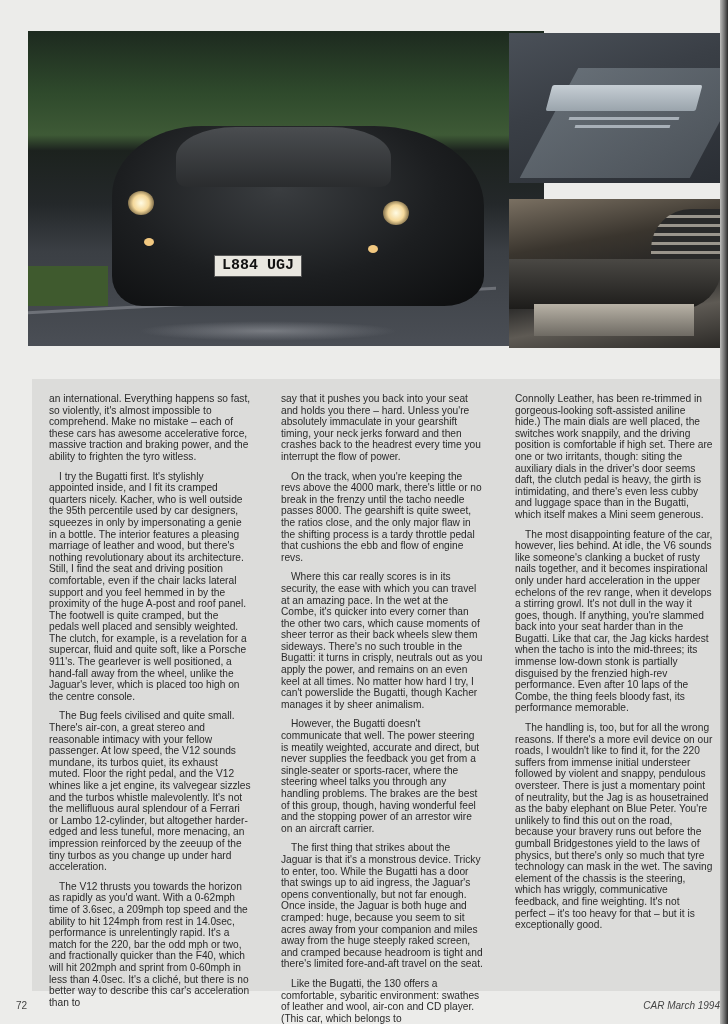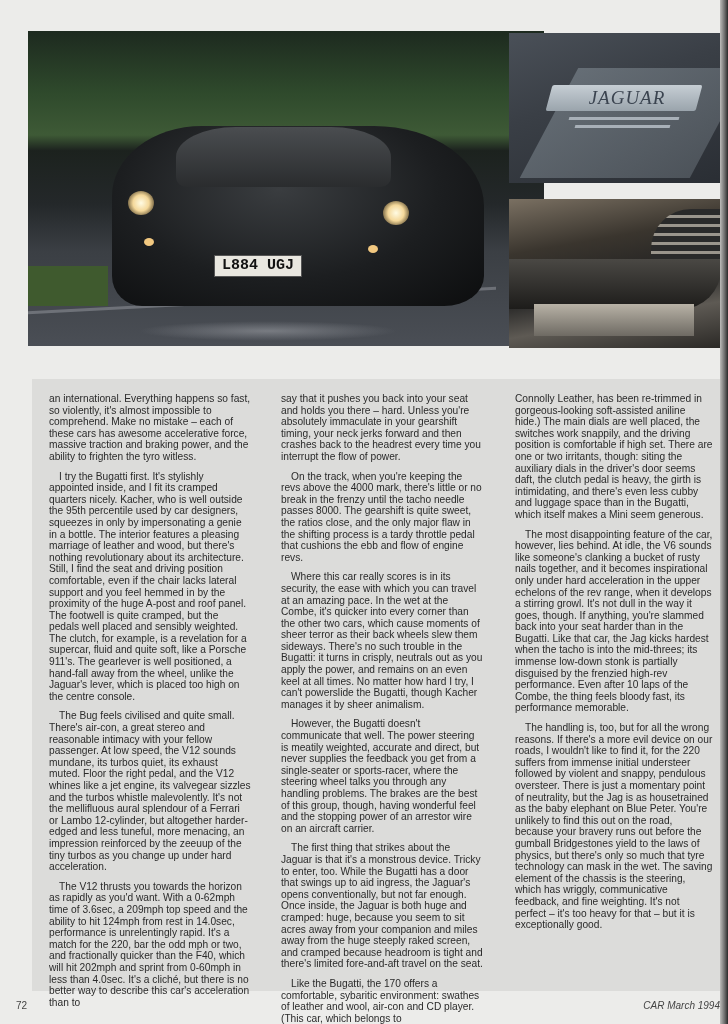--- a/index.html
+++ b/index.html
@@ -103,21 +103,20 @@
   <div class="fog fog-right"></div>
   <div class="plate">L884 UGJ</div>
   <div class="reflection"></div>
 </div>
 
 <div class="photo" id="photo-badge">
   <div class="panel"></div>
   <div class="badge"></div>
   <div class="stripe" style="top:84px;"></div>
   <div class="stripe" style="top:92px; width:95px; left:66px;"></div>
-  <div class="badge-text">JAGUAR</div>
 </div>
 
 <div class="photo" id="photo-detail">
   <div class="hood"></div>
   <div class="vents"></div>
   <div class="grille"></div>
 </div>
 
 <div class="text-panel">
   <div class="col" id="col1">
@@ -125,21 +124,21 @@
     <p class="indent">I try the Bugatti first. It's stylishly appointed inside, and I fit its cramped quarters nicely. Kacher, who is well outside the 95th percentile used by car designers, squeezes in only by impersonating a genie in a bottle. The interior features a pleasing marriage of leather and wood, but there's nothing revolutionary about its architecture. Still, I find the seat and driving position comfortable, even if the chair lacks lateral support and you feel hemmed in by the proximity of the huge A-post and roof panel. The footwell is quite cramped, but the pedals well placed and sensibly weighted. The clutch, for example, is a revelation for a supercar, fluid and quite soft, like a Porsche 911's. The gearlever is well positioned, a hand-fall away from the wheel, unlike the Jaguar's lever, which is placed too high on the centre console.</p>
     <p class="indent">The Bug feels civilised and quite small. There's air-con, a great stereo and reasonable intimacy with your fellow passenger. At low speed, the V12 sounds mundane, its turbos quiet, its exhaust muted. Floor the right pedal, and the V12 whines like a jet engine, its valvegear sizzles and the turbos whistle malevolently. It's not the mellifluous aural splendour of a Ferrari or Lambo 12-cylinder, but altogether harder-edged and less tuneful, more menacing, an impression reinforced by the zeeuup of the tiny turbos as you change up under hard acceleration.</p>
     <p class="indent">The V12 thrusts you towards the horizon as rapidly as you'd want. With a 0-62mph time of 3.6sec, a 209mph top speed and the ability to hit 124mph from rest in 14.0sec, performance is unrelentingly rapid. It's a match for the 220, bar the odd mph or two, and fractionally quicker than the F40, which will hit 202mph and sprint from 0-60mph in less than 4.0sec. It's a cliché, but there is no better way to describe this car's acceleration than to</p>
   </div>
   <div class="col" id="col2">
     <p>say that it pushes you back into your seat and holds you there – hard. Unless you're absolutely immaculate in your gearshift timing, your neck jerks forward and then crashes back to the headrest every time you interrupt the flow of power.</p>
     <p class="indent">On the track, when you're keeping the revs above the 4000 mark, there's little or no break in the frenzy until the tacho needle passes 8000. The gearshift is quite sweet, the ratios close, and the only major flaw in the shifting process is a tardy throttle pedal that cushions the ebb and flow of engine revs.</p>
     <p class="indent">Where this car really scores is in its security, the ease with which you can travel at an amazing pace. In the wet at the Combe, it's quicker into every corner than the other two cars, which cause moments of sheer terror as their back wheels slew them sideways. There's no such trouble in the Bugatti: it turns in crisply, neutrals out as you apply the power, and remains on an even keel at all times. No matter how hard I try, I can't powerslide the Bugatti, though Kacher manages it by sheer animalism.</p>
     <p class="indent">However, the Bugatti doesn't communicate that well. The power steering is meatily weighted, accurate and direct, but never supplies the feedback you get from a single-seater or sports-racer, where the steering wheel talks you through any handling problems. The brakes are the best of this group, though, having wonderful feel and the stopping power of an arrestor wire on an aircraft carrier.</p>
     <p class="indent">The first thing that strikes about the Jaguar is that it's a monstrous device. Tricky to enter, too. While the Bugatti has a door that swings up to aid ingress, the Jaguar's opens conventionally, but not far enough. Once inside, the Jaguar is both huge and cramped: huge, because you seem to sit acres away from your companion and miles away from the huge steeply raked screen, and cramped because headroom is tight and there's limited fore-and-aft travel on the seat.</p>
-    <p class="indent">Like the Bugatti, the 170 offers a comfortable, sybaritic environment: swathes of leather and wool, air-con and CD player. (This car, which belongs to</p>
+    <p class="indent">Like the Bugatti, the 130 offers a comfortable, sybaritic environment: swathes of leather and wool, air-con and CD player. (This car, which belongs to</p>
   </div>
   <div class="col" id="col3">
     <p>Connolly Leather, has been re-trimmed in gorgeous-looking soft-assisted aniline hide.) The main dials are well placed, the switches work snappily, and the driving position is comfortable if high set. There are one or two irritants, though: siting the auxiliary dials in the driver's door seems daft, the clutch pedal is heavy, the girth is intimidating, and there's even less cubby and luggage space than in the Bugatti, which itself makes a Mini seem generous.</p>
     <p class="indent">The most disappointing feature of the car, however, lies behind. At idle, the V6 sounds like someone's clanking a bucket of rusty nails together, and it becomes inspirational only under hard acceleration in the upper echelons of the rev range, when it develops a stirring growl. It's not dull in the way it goes, though. If anything, you're slammed back into your seat harder than in the Bugatti. Like that car, the Jag kicks hardest when the tacho is into the mid-threes; its immense low-down stonk is partially disguised by the frenzied high-rev performance. Even after 10 laps of the Combe, the thing feels bloody fast, its performance memorable.</p>
     <p class="indent">The handling is, too, but for all the wrong reasons. If there's a more evil device on our roads, I wouldn't like to find it, for the 220 suffers from immense initial understeer followed by violent and snappy, pendulous oversteer. There is just a momentary point of neutrality, but the Jag is as housetrained as the baby elephant on Blue Peter. You're unlikely to find this out on the road, because your bravery runs out before the gumball Bridgestones yield to the laws of physics, but there's only so much that tyre technology can mask in the wet. The saving element of the chassis is the steering, which has wriggly, communicative feedback, and fine weighting. It's not perfect – it's too heavy for that – but it is exceptionally good.</p>
   </div>
 </div>
 
 <div class="footer-page">72</div>
 <div class="footer-mag">CAR  March 1994</div>

